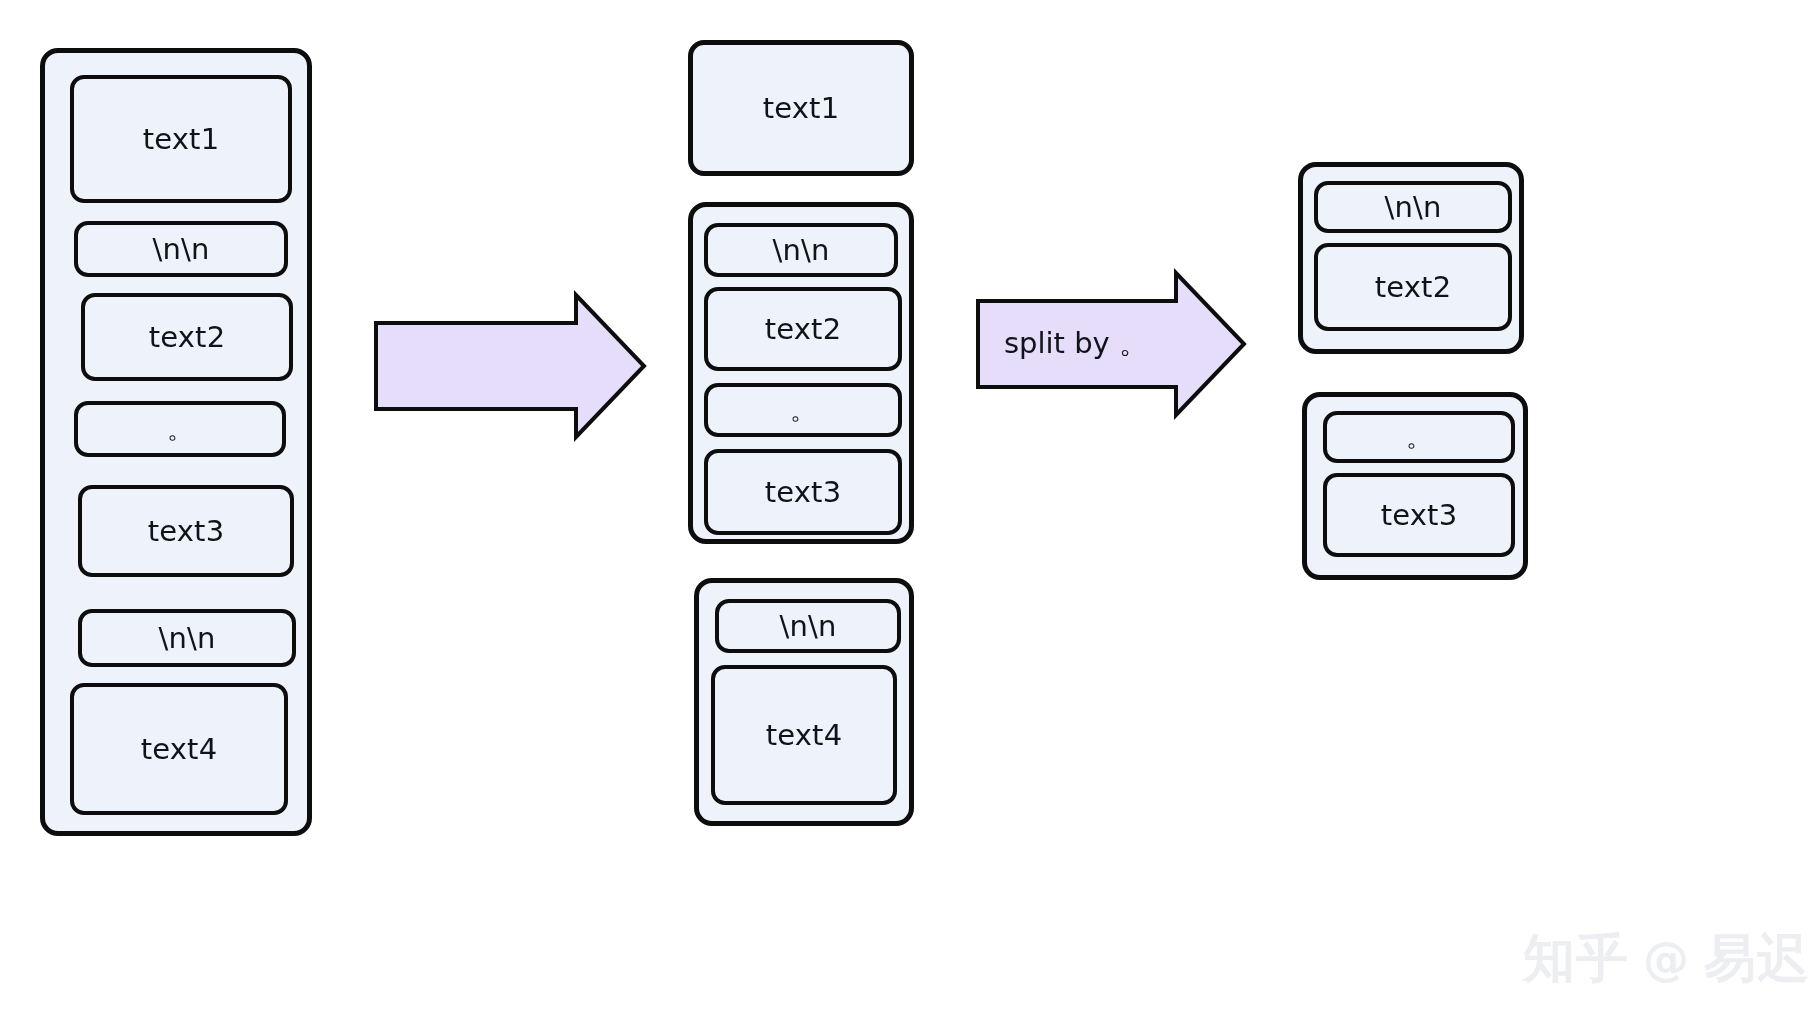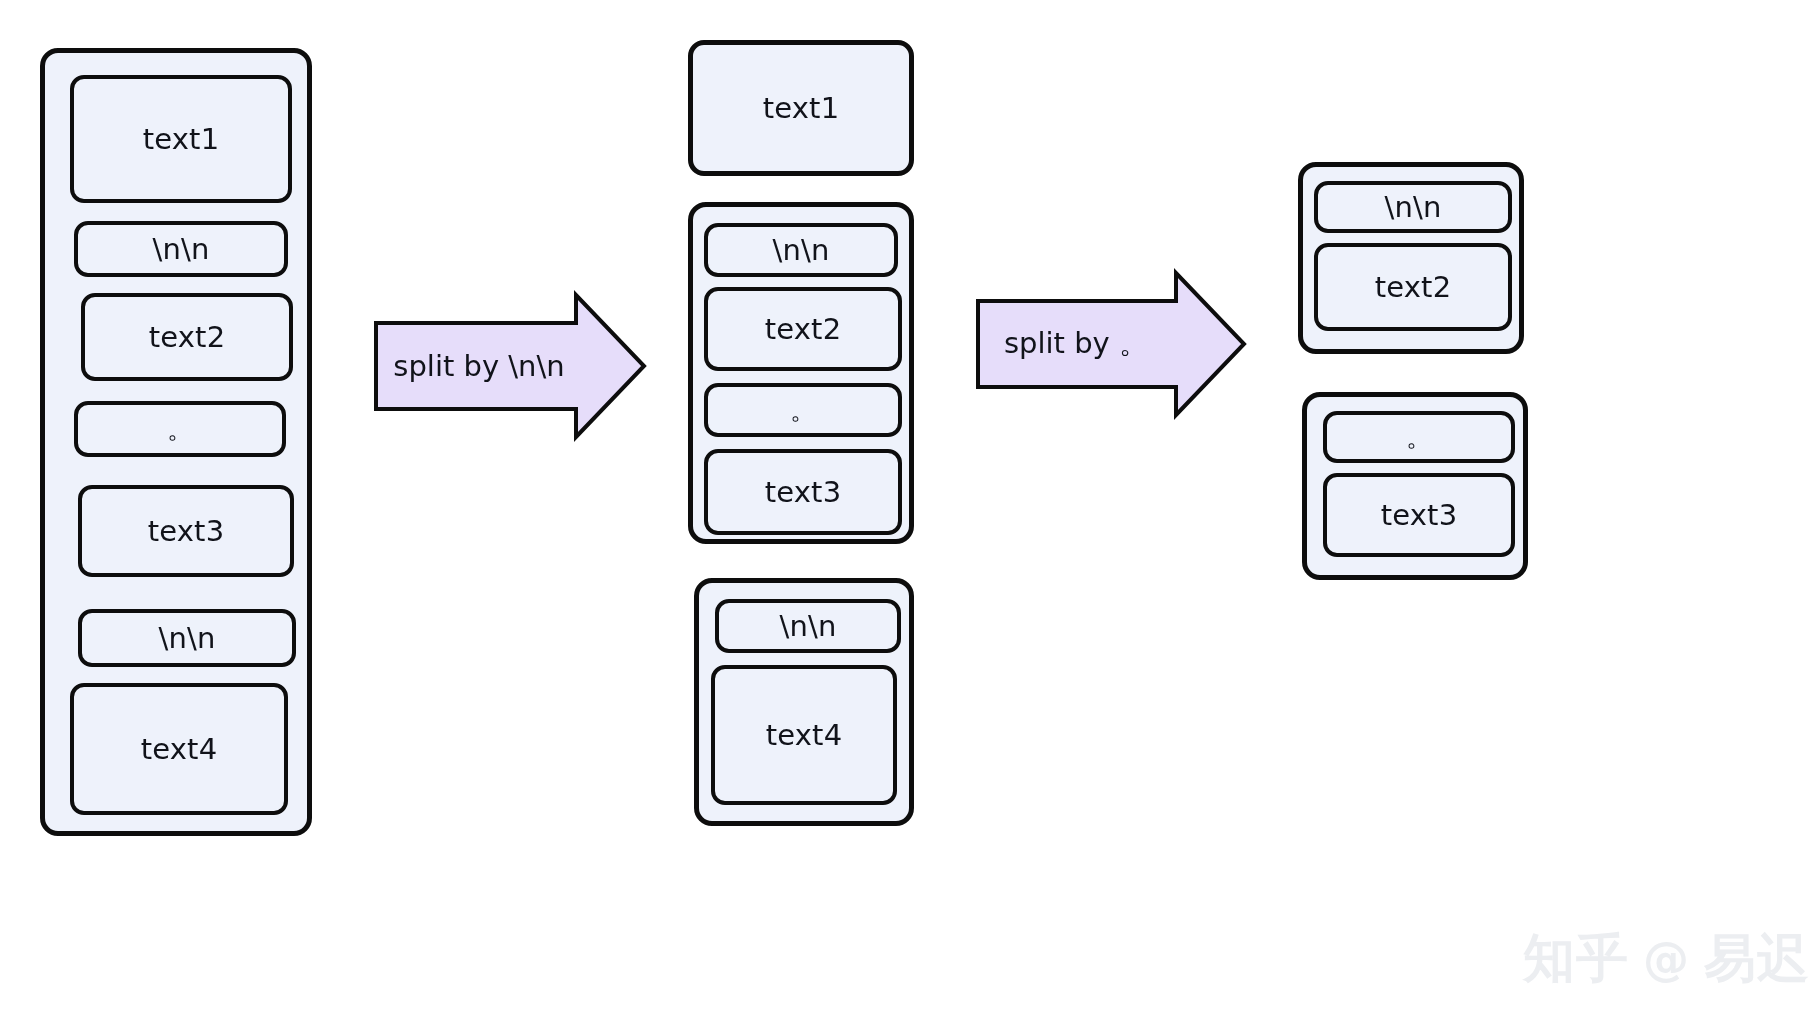--- a/index.html
+++ b/index.html
@@ -103,21 +103,20 @@
     <div class="box" style="left:33px; top:432px; width:216px; height:92px;">text3</div>
     <div class="box" style="left:33px; top:556px; width:218px; height:58px;">\n\n</div>
     <div class="box" style="left:25px; top:630px; width:218px; height:132px;">text4</div>
   </div>
 
   <div class="arrow" style="left:374px; top:292px; width:274px; height:148px;">
     <svg width="274" height="148" viewBox="0 0 274 148" xmlns="http://www.w3.org/2000/svg">
       <path d="M 2 31 L 202 31 L 202 3 L 270 74 L 202 145 L 202 117 L 2 117 Z" fill="#e6ddfa" stroke="#0d0d0d" stroke-width="4" stroke-linejoin="miter"></path>
     </svg>
   </div>
-  <div class="arrow-label" style="left:374px; top:342px; width:210px; height:48px;">split by \n\n</div>
 
   <div class="box" style="left:688px; top:40px; width:226px; height:136px; border-width:5px; border-radius:16px;">text1</div>
 
   <div class="group" style="left:688px; top:202px; width:226px; height:342px;">
     <div class="box" style="left:11px; top:16px; width:194px; height:54px;">\n\n</div>
     <div class="box" style="left:11px; top:80px; width:198px; height:84px;">text2</div>
     <div class="box cjk" style="left:11px; top:176px; width:198px; height:54px;">。</div>
     <div class="box" style="left:11px; top:242px; width:198px; height:86px;">text3</div>
   </div>
 

